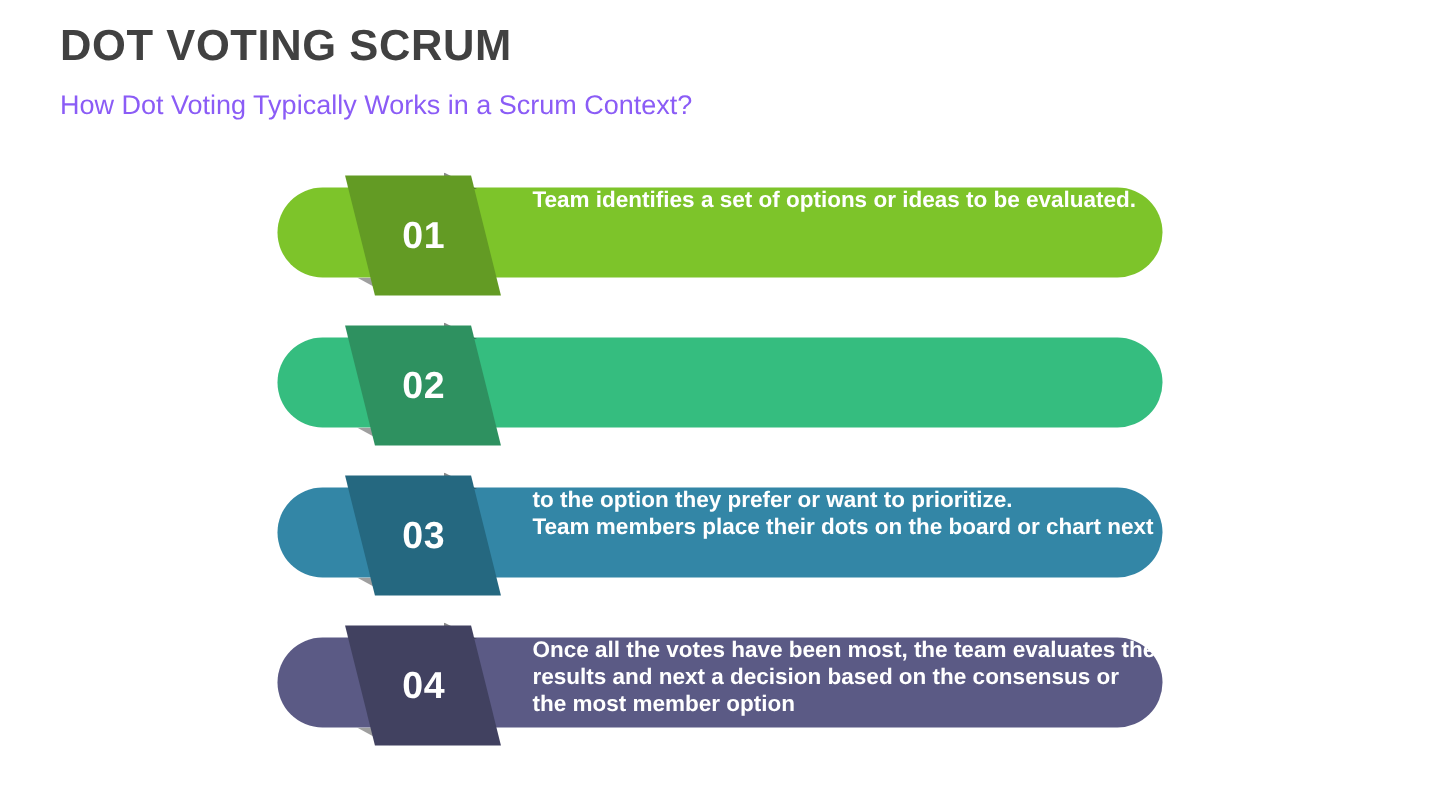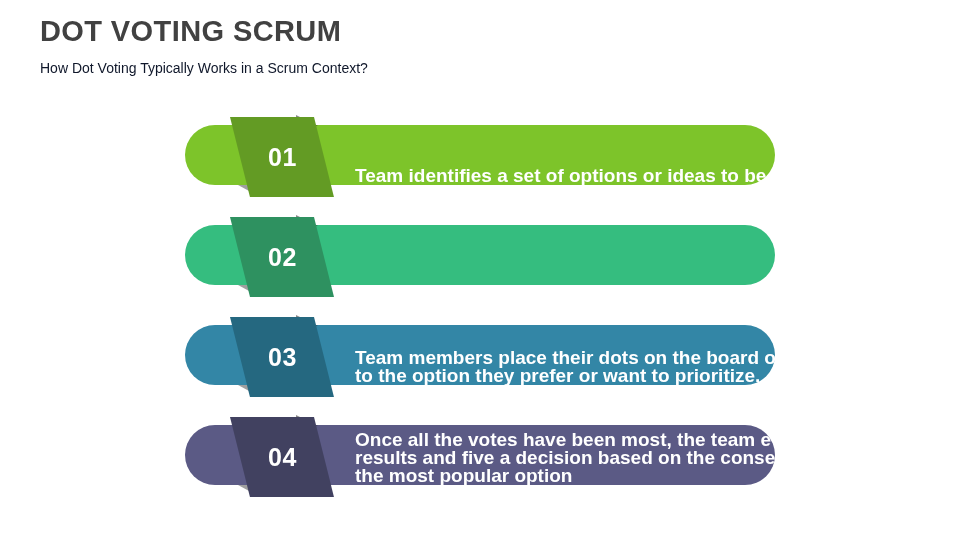--- a/index.html
+++ b/index.html
@@ -32,23 +32,23 @@
   .slide-title {
     font-size: 29px;
     font-weight: bold;
     letter-spacing: 0.4px;
     color: #414141;
     line-height: 1.1;
     margin: 0;
     white-space: nowrap;
   }
   .slide-subtitle {
-    font-size: 14px;
+    font-size: 18px;
     font-weight: normal;
-    color: #0f172a;
+    color: #8b5cf6;
     margin: 12px 0 0 0;
     line-height: 1.15;
     white-space: nowrap;
   }
 
   
   .steps {
     position: absolute;
     left: 0;
     top: 105px;
@@ -116,23 +116,23 @@
 
   
   .desc {
     position: absolute;
     left: 355px;
     top: 20px;
     width: 400px;
     height: 60px;
     display: flex;
     flex-direction: column;
-    justify-content: flex-end;
+    justify-content: flex-start;
     color: #ffffff;
-    font-size: 19px;
+    font-size: 15px;
     font-weight: bold;
     line-height: 18px;
   }
   .desc span { display: block; white-space: nowrap; }
 </style>
 </head>
 <body style="background: rgb(255, 255, 255);">
 
 <div class="slide">
 
@@ -167,33 +167,33 @@
     </div>
 
     <div class="step-row">
       <div class="bar" style="background: rgb(51, 134, 166);"></div>
       <div class="badge-shadow-top"></div>
       <div class="badge-shadow-bottom"></div>
       <div class="badge" style="background: rgb(37, 104, 128);">
         <span class="badge-num">03</span>
       </div>
       <div class="desc">
+        <span>to the option they prefer or want to prioritize.</span>
         <span>Team members place their dots on the board or chart next</span>
-        <span>to the option they prefer or want to prioritize.</span>
       </div>
     </div>
 
     <div class="step-row">
       <div class="bar" style="background: rgb(91, 90, 133);"></div>
       <div class="badge-shadow-top"></div>
       <div class="badge-shadow-bottom"></div>
       <div class="badge" style="background: rgb(65, 65, 96);">
         <span class="badge-num">04</span>
       </div>
       <div class="desc">
         <span>Once all the votes have been most, the team evaluates the</span>
-        <span>results and five a decision based on the consensus or</span>
-        <span>the most popular option</span>
+        <span>results and next a decision based on the consensus or</span>
+        <span>the most member option</span>
       </div>
     </div>
 
   </div>
 </div>
 
 </body></html>

